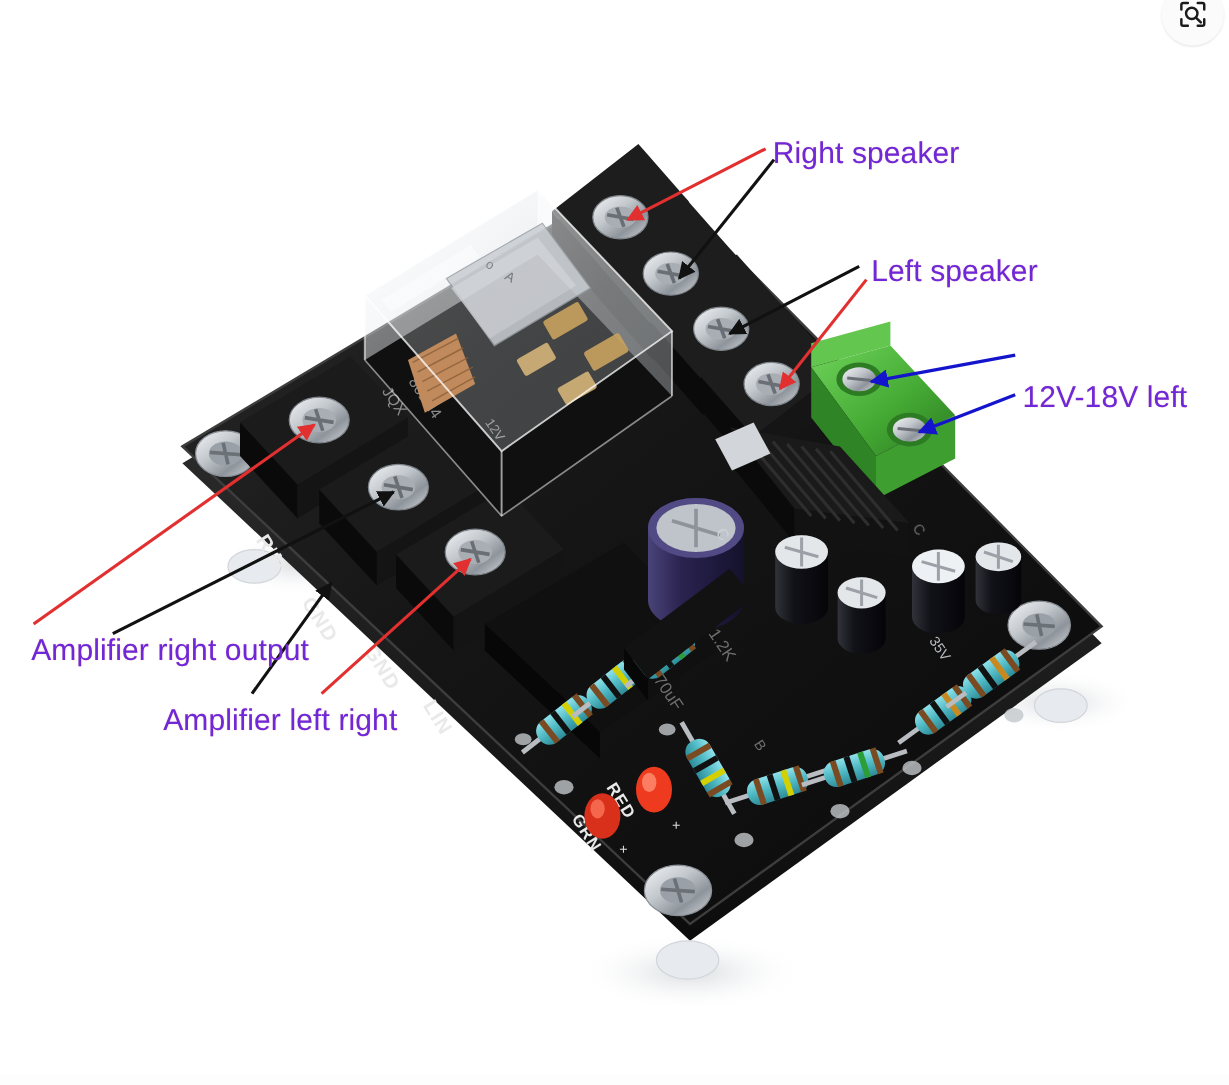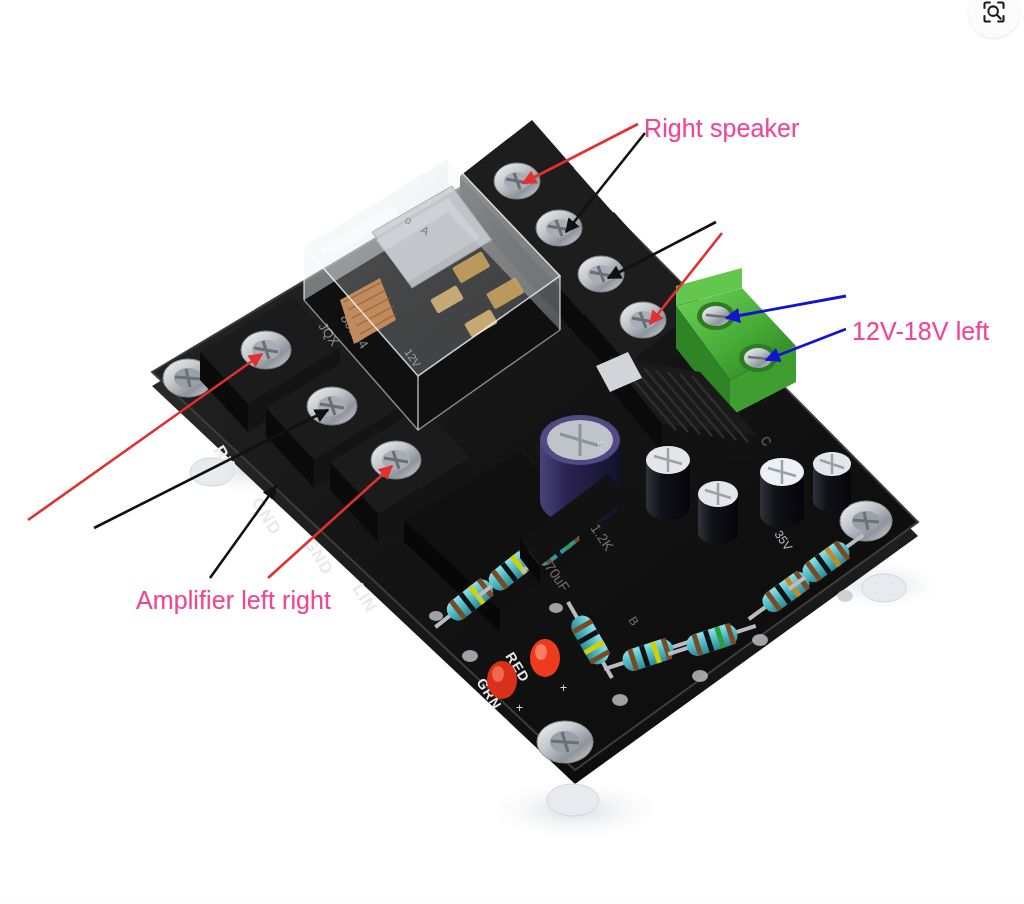--- a/index.html
+++ b/index.html
@@ -27,21 +27,21 @@
   
   .bottom-band{position:absolute;left:0;bottom:0;width:1024px;height:8px;background:#fdfdfe;}
 
   
   #photo{position:absolute;left:0;top:0;width:1024px;height:904px;}
   #photo svg{position:absolute;left:0;top:0;}
 
   
   .ann{
     position:absolute;
-    color:#ec4899;
+    color:#6d28d9;
     font-size:25px;
     font-weight:400;
     letter-spacing:.1px;
     white-space:nowrap;
     line-height:1.12;
     text-shadow:0 0 1px rgba(239,58,58,.35);
   }
   #lbl-right-speaker{left:644px;top:114px;}
   #lbl-left-speaker {left:726px;top:212px;}
   #lbl-transformer  {left:852px;top:283px;}
@@ -493,24 +493,26 @@
 
     <path d="M94,528 L328,410" stroke="#111111" stroke-width="2.6" fill="none" marker-end="url(#ar-black)"></path>
 
     <path d="M210,578 L276,486" stroke="#111111" stroke-width="2.6" fill="none" marker-end="url(#ar-black)"></path>
 
     <path d="M268,578 L392,466" stroke="#e23030" stroke-width="2.6" fill="none" marker-end="url(#ar-red)"></path>
   </svg>
 
   <div class="ann" id="lbl-right-speaker">Right speaker</div>
 
+  <div class="ann" id="lbl-left-speaker">Left speaker</div>
 
 
   <div class="ann" id="lbl-input">12V-18V left</div>
 
+  <div class="ann" id="lbl-amp-right">Amplifier right output</div>
 
   <div class="ann" id="lbl-amp-left">Amplifier left right</div>
 
   <div class="lens-btn" title="Search image with Google Lens">
     <svg width="26" height="26" viewBox="0 0 24 24" xmlns="http://www.w3.org/2000/svg">
       <g fill="none" stroke="#1b1b1b" stroke-width="1.9" stroke-linecap="round" stroke-linejoin="round">
         <path d="M3.2,8.2 V4.6 A1.4,1.4 0 0 1 4.6,3.2 H8.2"></path>
         <path d="M15.8,3.2 H19.4 A1.4,1.4 0 0 1 20.8,4.6 V8.2"></path>
         <path d="M20.8,15.8 V19.4 A1.4,1.4 0 0 1 19.4,20.8 H15.8"></path>
         <path d="M8.2,20.8 H4.6 A1.4,1.4 0 0 1 3.2,19.4 V15.8"></path>

